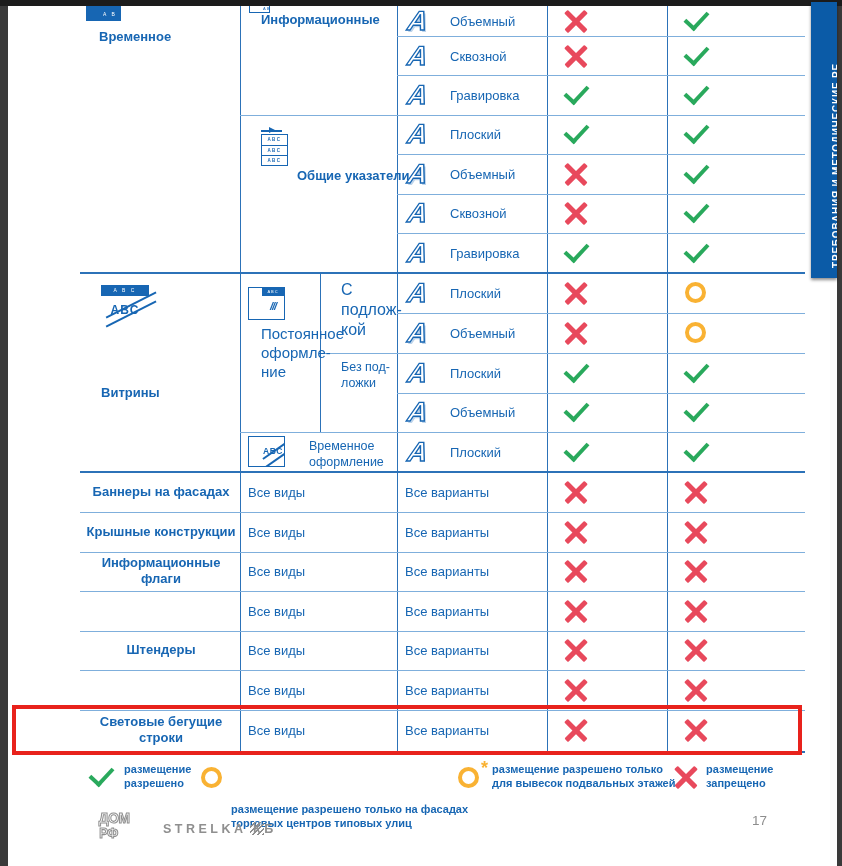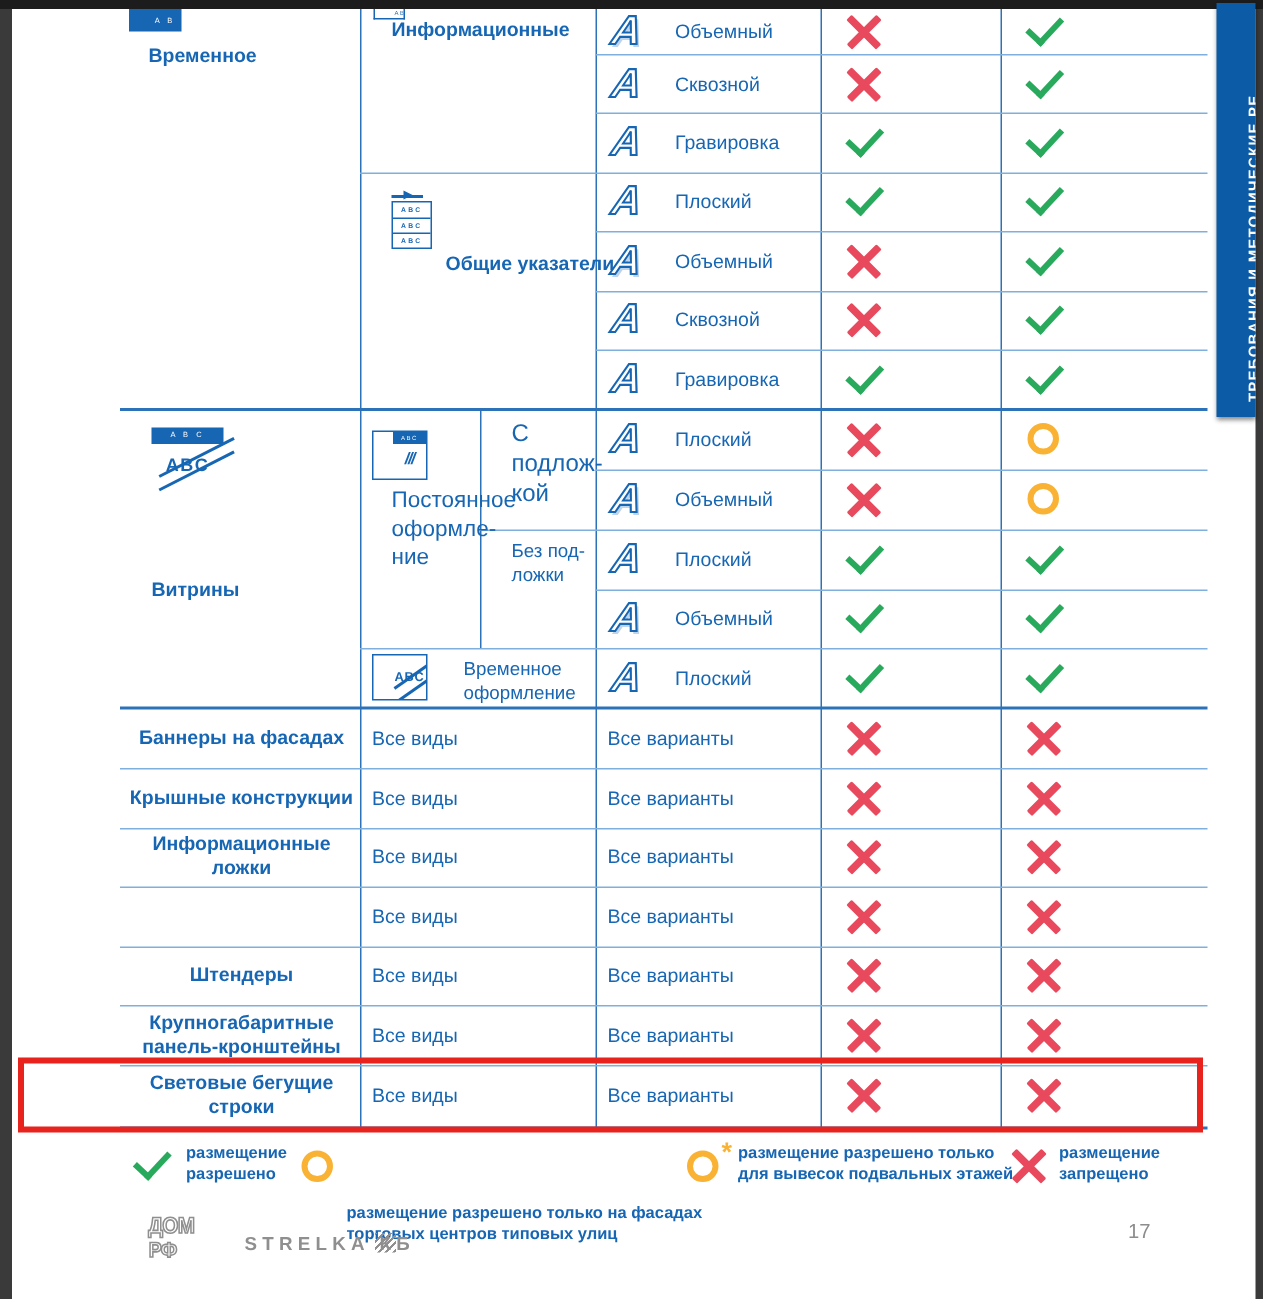--- a/index.html
+++ b/index.html
@@ -298,42 +298,40 @@
   <span class="m2 mk mk-x"></span>
 </div>
 <div class="srow" id="sr1">
   <span class="sc btxt bold pre">Крышные конструкции</span>
   <span class="sk btxt">Все виды</span>
   <span class="sv btxt">Все варианты</span>
   <span class="m1 mk mk-x"></span>
   <span class="m2 mk mk-x"></span>
 </div>
 <div class="srow" id="sr2">
-  <span class="sc btxt bold pre">Информационные ложки</span>
+  <span class="sc btxt bold pre">Информационные флаги</span>
   <span class="sk btxt">Все виды</span>
   <span class="sv btxt">Все варианты</span>
   <span class="m1 mk mk-x"></span>
   <span class="m2 mk mk-x"></span>
 </div>
 <div class="srow" id="sr3">
   <span class="sk btxt">Все виды</span>
   <span class="sv btxt">Все варианты</span>
   <span class="m1 mk mk-x"></span>
   <span class="m2 mk mk-x"></span>
 </div>
 <div class="srow" id="sr4">
   <span class="sc btxt bold pre">Штендеры</span>
   <span class="sk btxt">Все виды</span>
   <span class="sv btxt">Все варианты</span>
   <span class="m1 mk mk-x"></span>
   <span class="m2 mk mk-x"></span>
 </div>
 <div class="srow" id="sr5">
-  <span class="sc btxt bold pre">Крупногабаритные
-панель-кронштейны</span>
   <span class="sk btxt">Все виды</span>
   <span class="sv btxt">Все варианты</span>
   <span class="m1 mk mk-x"></span>
   <span class="m2 mk mk-x"></span>
 </div>
 <div class="srow" id="sr6">
   <span class="sc btxt bold pre">Световые бегущие
 строки</span>
   <span class="sk btxt">Все виды</span>
   <span class="sv btxt">Все варианты</span>

